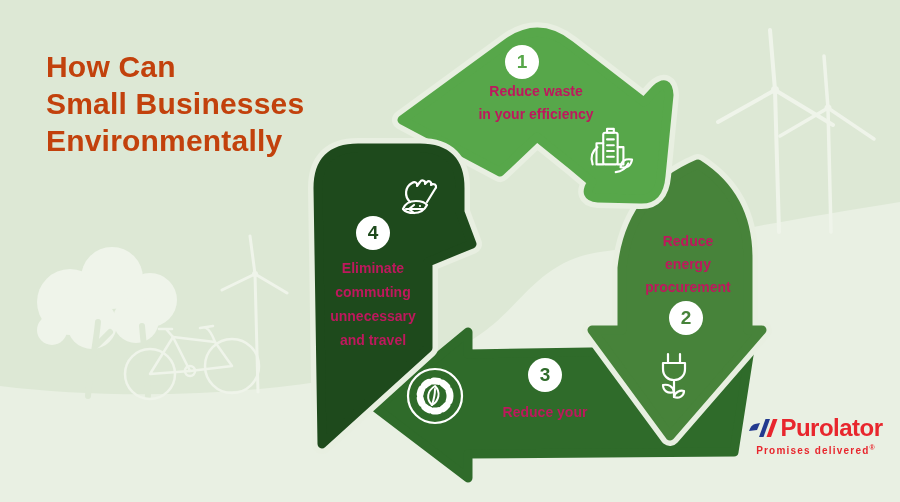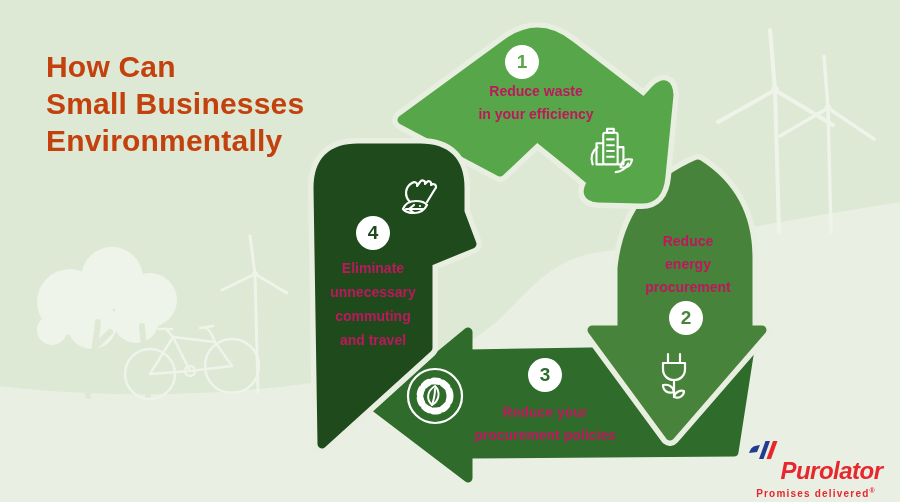--- a/index.html
+++ b/index.html
@@ -28,21 +28,21 @@
     width:34px;height:34px;border-radius:50%;background:#ffffff;
     font-size:19px;font-weight:700;text-align:center;line-height:34px;
   }
   
   .logo{
     left:740px;top:414px;width:152px;
     display:flex;flex-direction:column;align-items:center;
   }
   .logo-row{display:flex;align-items:center;gap:1px;}
   .logo-name{
-    font-size:24px;font-weight:700;font-style:italic;letter-spacing:-.5px;margin-top:43px;
+    font-size:24px;font-weight:700;letter-spacing:-.5px;
   }
   .logo-tagline{
     margin-top:2px;font-size:10px;font-weight:700;letter-spacing:1.2px;
     white-space:nowrap;
   }
   .logo-tagline sup{font-size:7px;}
 </style>
 </head>
 <body>
 
@@ -147,39 +147,38 @@
     <path d="M19 4 v9 M31 4 v9"></path>
     <path d="M14 13 h22 v6 c0 7 -5 11 -11 11 s-11 -4 -11 -11 z"></path>
     <path d="M25 30 v17"></path>
     <path d="M25 42 c-1 -6 -6 -8 -11 -7 c0 6 5 9 11 7 z"></path>
     <path d="M25 47 c1 -5 6 -7 10 -6 c0 5 -5 8 -10 6 z"></path>
   </svg>
 
   <div class="abs badge" style="left: 528px; top: 358px; color: rgb(47, 107, 42);">3</div>
   <div class="abs step-text" style="left:545px;top:401px">
     <div>Reduce your</div>
-    <div>procurement policies</div>
   </div>
   <svg class="abs" style="left:404px;top:365px" width="62" height="62" viewBox="0 0 62 62" fill="none" stroke-linecap="round" stroke-linejoin="round" stroke="#ffffff">
     <circle cx="31" cy="31" r="27" stroke-width="2.2"></circle>
     <circle cx="31" cy="31" r="15" stroke-width="7" stroke-dasharray="5.2 4.6"></circle>
     <path d="M31 21 c-8 5 -9 13 -3 19 c7 -4 9 -13 3 -19 z" stroke-width="2"></path>
     <path d="M28 40 q3 -9 3 -16" stroke-width="2"></path>
   </svg>
 
   <svg class="abs" style="left:390px;top:162px" width="62" height="64" viewBox="0 0 62 64" fill="none" stroke-width="2.2" stroke-linecap="round" stroke-linejoin="round" stroke="#ffffff">
     <path d="M20 40 c-6 -6 -5 -15 2 -19 c3 -2 6 0 5 3 l3 -4 c2 -3 6 -1 5 2 l2 -2 c2 -2 5 0 4 3 l2 -1 c3 0 4 3 2 5 l-8 13"></path>
     <path d="M13 47 q3 -8 13 -8 q8 0 11 4 q-4 8 -13 8 q-8 0 -11 -4 z"></path>
     <path d="M16 47 h17 M24 43 l-5 4 l5 4 M30 44 l0 0"></path>
   </svg>
   <div class="abs badge" style="left: 356px; top: 216px; color: rgb(30, 74, 28);">4</div>
   <div class="abs step-text four" style="left:373px;top:256px">
     <div>Eliminate</div>
+    <div>commuting</div>
     <div>unnecessary</div>
-    <div>commuting</div>
     <div>and travel</div>
   </div>
 
   <div class="abs logo">
     <div class="logo-row">
       <svg width="30" height="22" viewBox="0 0 30 22">
         <path d="M0 14 L8 13 L11 6 L6 7 Q2 8 0 14 Z" fill="#223a8f"></path>
         <path d="M10 20 L14.5 20 L21 2 L16.5 2 Z" fill="#223a8f"></path>
         <path d="M17.5 20 L22 20 L28.5 2 L24 2 Z" fill="#e8262d"></path>
       </svg>

